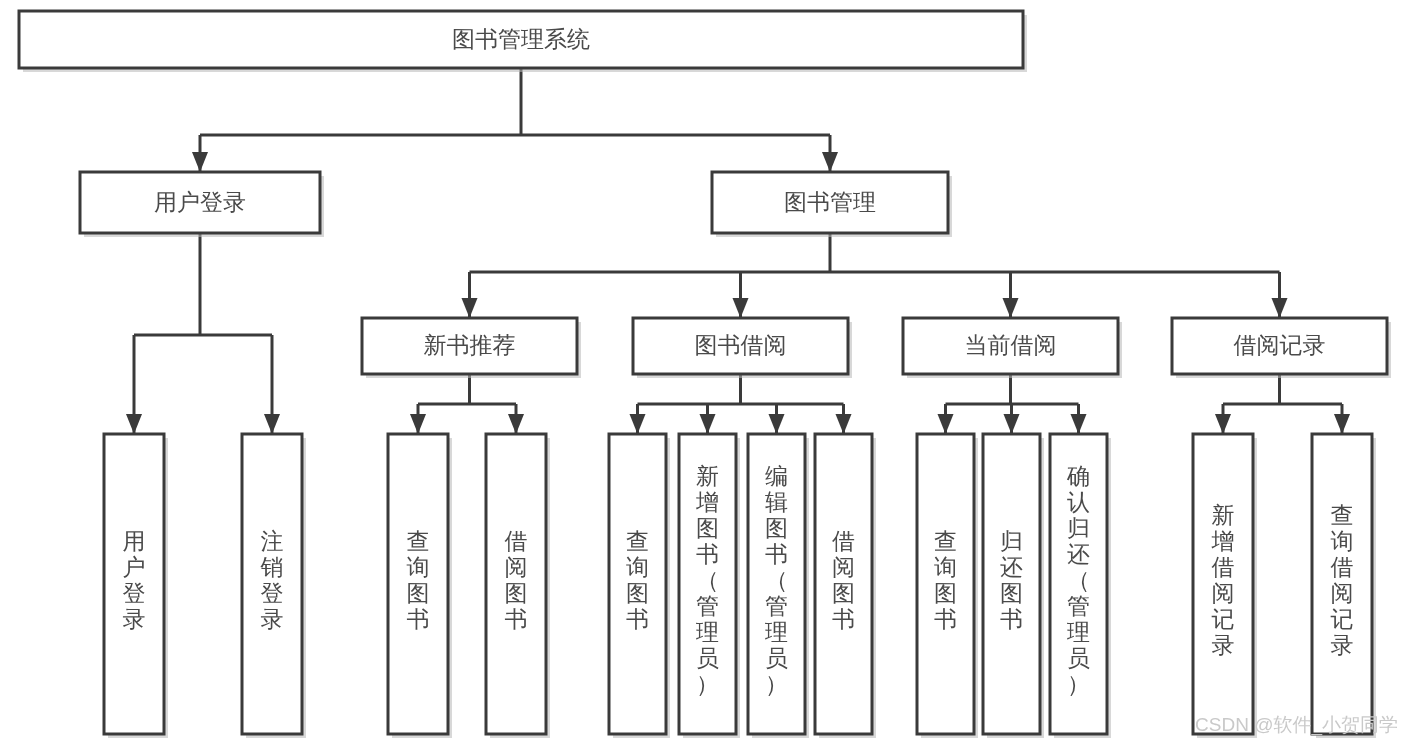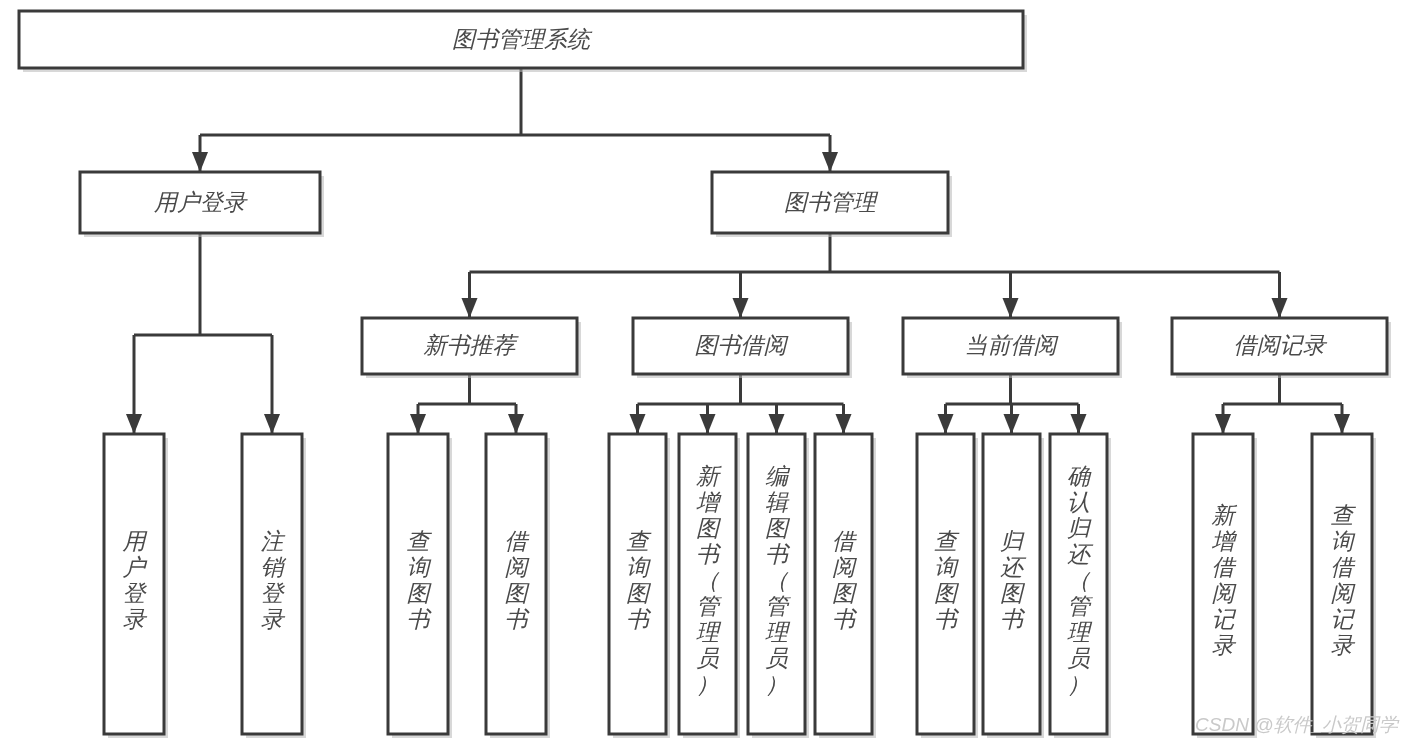--- a/index.html
+++ b/index.html
@@ -13,21 +13,20 @@
     position: relative;
     overflow: hidden;
     font-family: "Liberation Sans", "DejaVu Sans", sans-serif;
   }
   #diagram-root {
     position: absolute;
     left: 0;
     top: 0;
     width: 1405px;
     height: 747px;
-    font-style: italic;
   }
   svg.diagram-canvas {
     display: block;
     width: 1405px;
     height: 747px;
   }
   .node-box {
     fill: #ffffff;
     stroke: #3a3a3a;
     stroke-width: 3;

